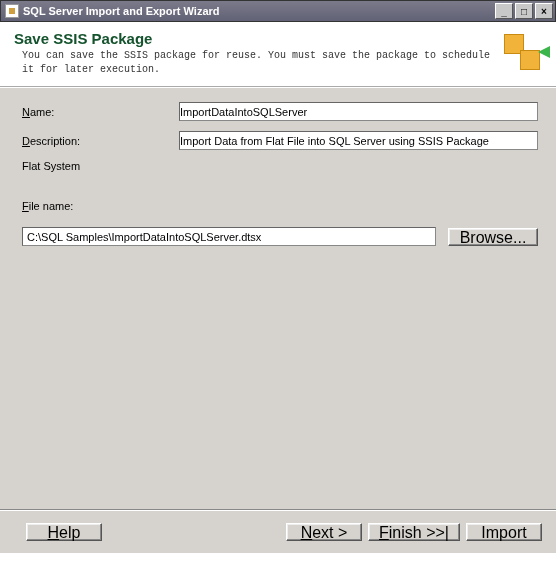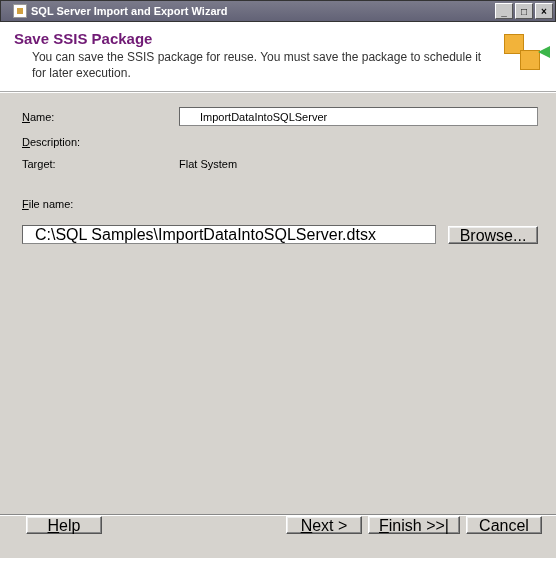--- a/index.html
+++ b/index.html
@@ -11,21 +11,21 @@
     width: 556px;
     height: 564px;
     overflow: hidden;
   }
   .titlebar {
     background: linear-gradient(#7a7a8a, #626276);
     color: #fff;
     height: 22px;
     display: flex;
     align-items: center;
-    padding: 0 2px 0 12px;
+    padding: 0 2px 0 4px;
     border: 1px solid #333;
   }
   .titlebar-icon {
     width: 14px; height: 14px;
     background: #fff;
     margin-right: 4px;
     position: relative;
     border: 1px solid #999;
   }
   .titlebar-icon::after{
@@ -51,28 +51,29 @@
     border-bottom: 1px solid #aaa;
     padding: 8px 12px 10px 14px;
     display: flex;
     align-items: flex-start;
   }
   .header-text { flex: 1; padding-right: 8px; }
   .header-title {
     font-family: "Trebuchet MS", Arial, sans-serif;
     font-size: 15px;
     font-weight: bold;
-    color: #701a75;
+    color: #14532d;
     margin: 0 0 2px 0;
   }
   .header-desc {
-    font-size: 12px;
+    font-size: 10px;
     color: #333;
-    margin-left: 18px;
+    margin-left: 8px;
     line-height: 1.35;
+    font-family: Liberation Mono, monospace;
   }
   .header-icon {
     width: 44px; height: 44px;
     position: relative;
     flex-shrink: 0;
   }
   .header-icon .box1, .header-icon .box2 {
     position:absolute;
     width:20px; height:20px;
     background:#f2b33a;
@@ -105,35 +106,35 @@
   }
   .underline { text-decoration: underline; }
   .text-input {
     flex: 1;
     height: 19px;
     border: 1px solid #888;
     border-top-color:#666; border-left-color:#666;
     background: #fff;
     font-family: Tahoma, Arial, sans-serif;
     font-size: 11px;
-    padding: 1px 20px;
+    padding: 1px 0;
   }
   .static-value { color: #000; }
   .spacer { height: 18px; }
   .filename-label { margin-bottom: 15px; }
   .file-row { display: flex; gap: 12px; align-items: center; }
   .file-input {
     flex: 1;
     height: 19px;
     border: 1px solid #888;
     border-top-color:#666; border-left-color:#666;
     background:#fff;
     font-family: Tahoma, Arial, sans-serif;
-    font-size: 16px;
-    padding: 1px 12px;
+    font-size: 11px;
+    padding: 1px 4px;
   }
   .btn {
     height: 18px;
     min-width: 78px;
     background: #d6d3ce;
     border: 1px solid #fff;
     border-right-color:#555; border-bottom-color:#555;
     box-shadow: inset -1px -1px 0 #888, inset 1px 1px 0 #eee;
     font-family: Tahoma, Arial, sans-serif;
     font-size: 16px;
@@ -143,20 +144,21 @@
   .separator {
     height:1px;
     border-top:1px solid #888;
     border-bottom:1px solid #fff;
     margin: 0;
   }
   .footer {
     background: #d6d3ce;
     height: 42px;
     display:flex;
+    align-items:center;
     padding: 0 14px 0 20px;
   }
   .footer-spacer { flex:1; }
   .footer .btn { margin-left: 6px; min-width: 76px; }
   .browse-btn { min-width: 90px; }
 </style>
 </head>
 <body>
 
 <div class="titlebar">
@@ -183,38 +185,38 @@
 
 <div class="content">
 
   <div class="form-row">
     <div class="form-label"><span class="underline">N</span><span>ame:</span></div>
     <input type="text" class="text-input" value="ImportDataIntoSQLServer" style="">
   </div>
 
   <div class="form-row">
     <div class="form-label"><span class="underline">D</span><span>escription:</span></div>
+    <input type="text" class="text-input" value="Import Data from Flat File into SQL Server using SSIS Package" style="">
   </div>
 
   <div class="form-row">
-    <div class="form-label">Target:</div>
     <div class="static-value">Flat System</div>
   </div>
 
   <div class="spacer"></div>
 
   <div class="filename-label"><span class="underline">F</span><span>ile name:</span></div>
   <div class="file-row">
     <input type="text" class="file-input" value="C:\SQL Samples\ImportDataIntoSQLServer.dtsx" style="">
     <button class="btn browse-btn"><span>Browse...</span></button>
   </div>
 
 </div>
 
 <div class="separator"></div>
 
 <div class="footer">
   <button class="btn"><span class="underline">H</span><span>elp</span></button>
   <div class="footer-spacer"></div>
   <button class="btn"><span class="underline">N</span>ext &gt;</button>
   <button class="btn"><span class="underline">F</span>inish &gt;&gt;|</button>
-  <button class="btn">Cancel</button>
+  <button class="btn">Import</button>
 </div>
 
 </body></html>

